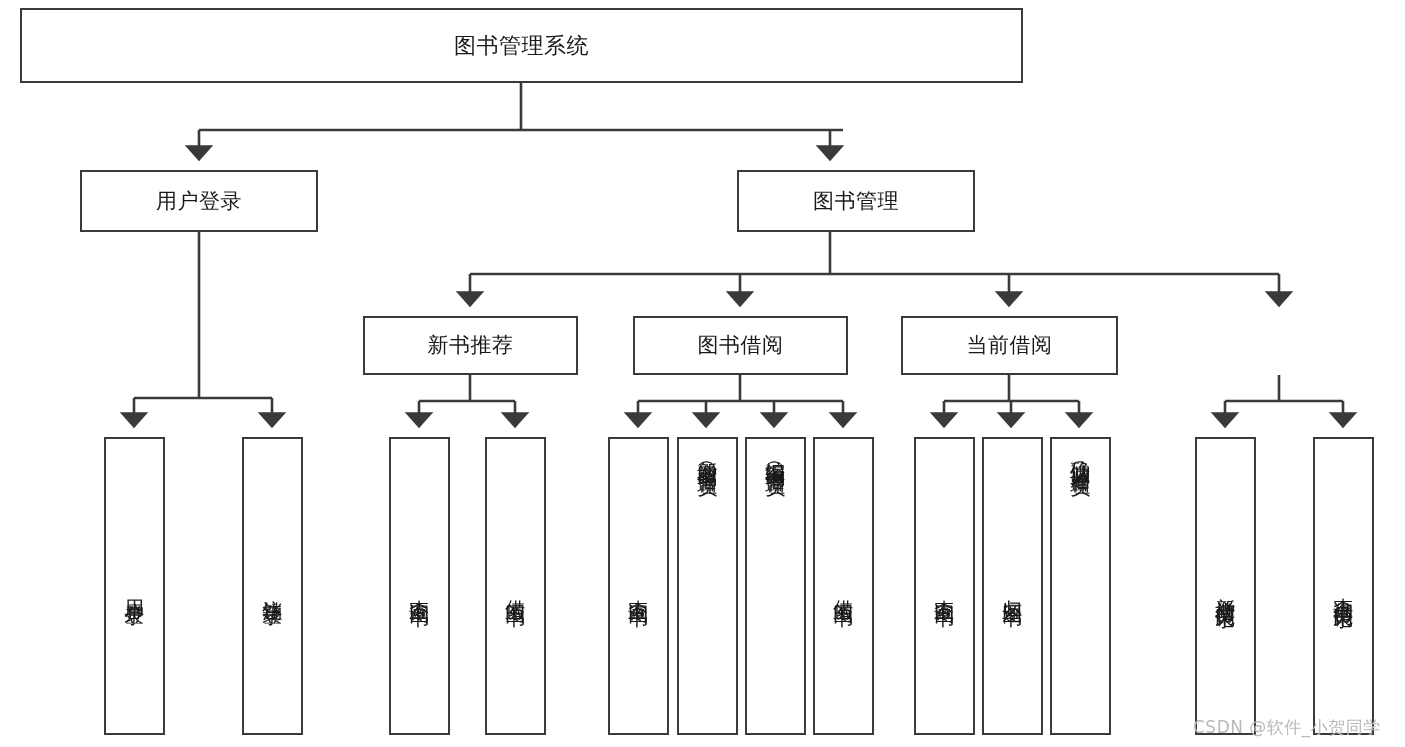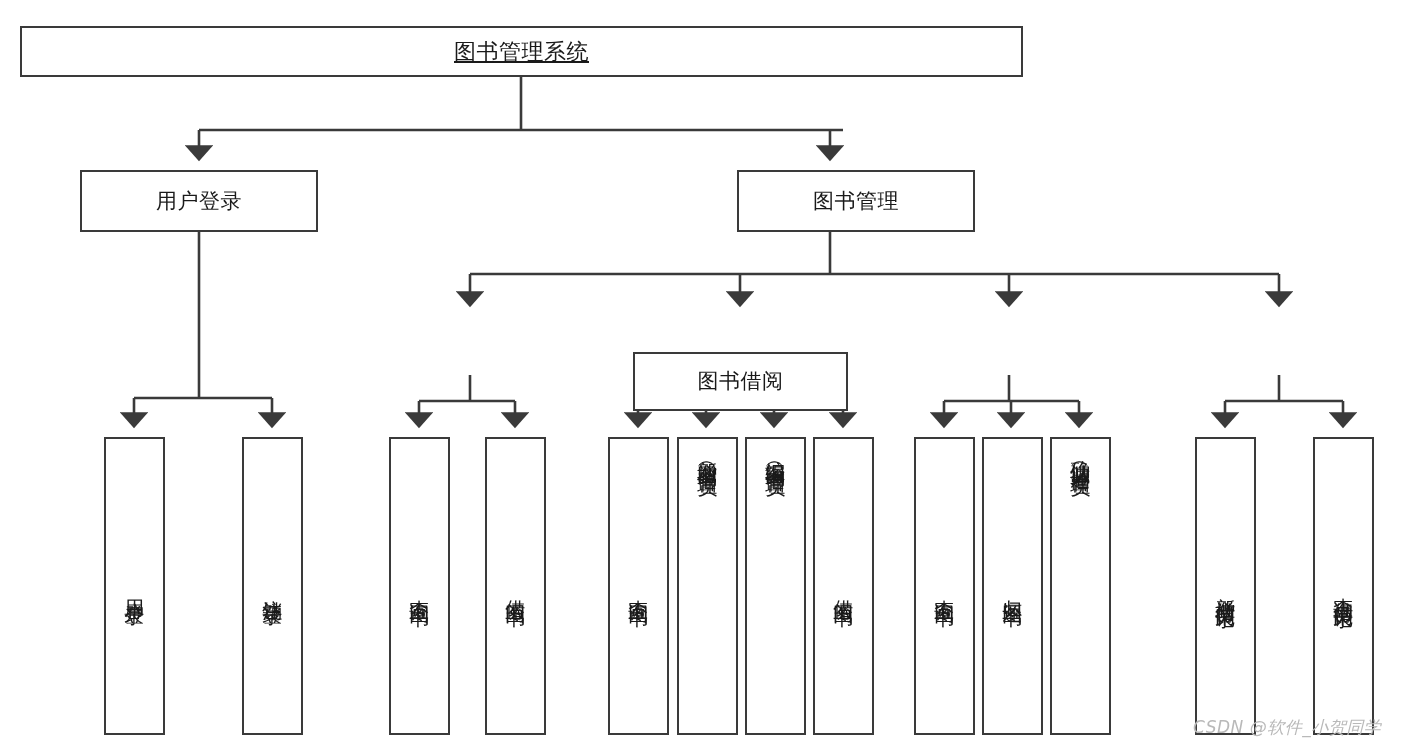--- a/index.html
+++ b/index.html
@@ -68,21 +68,20 @@
   .node.vert.center .node-label {
     margin-top: auto;
     margin-bottom: auto;
   }
   .watermark {
     position: absolute;
     font-size: 17px;
     color: #b9b9b9;
     white-space: nowrap;
     letter-spacing: 0.5px;
-    font-style: italic;
   }
 </style>
 </head>
 <body>
 
 <div id="diagram-root">
 
   <svg id="edge-layer" viewBox="0 0 1405 747" width="1405" height="747">
     <defs>
       <marker id="arrowhead" markerWidth="10" markerHeight="11" refX="2.6" refY="5.5" orient="auto" markerUnits="strokeWidth">
@@ -126,37 +125,43 @@
       <path d="M1011,401 L1011,419" marker-end="url(#arrowhead)"></path>
       <path d="M1079,401 L1079,419" marker-end="url(#arrowhead)"></path>
 
       <path d="M1279,375 L1279,401"></path>
       <path d="M1225,401 L1343,401"></path>
       <path d="M1225,401 L1225,419" marker-end="url(#arrowhead)"></path>
       <path d="M1343,401 L1343,419" marker-end="url(#arrowhead)"></path>
     </g>
   </svg>
 
-  <div class="node horiz root" style="left:20px; top:26px; width:1003px; height:51px;text-decoration:underline;">
+  <div class="node horiz root" style="left:20px; top:8px; width:1003px; height:75px;">
     <span class="node-label">图书管理系统</span>
   </div>
 
   <div class="node horiz" style="left:80px; top:170px; width:238px; height:62px;">
     <span class="node-label">用户登录</span>
   </div>
 
   <div class="node horiz" style="left:711px; top:170px; width:238px; height:62px;margin-left:26px;">
     <span class="node-label">图书管理</span>
   </div>
 
-
-  <div class="node horiz" style="left:633px; top:316px; width:215px; height:59px;margin-top:36px;">
+  <div class="node horiz" style="left:363px; top:316px; width:215px; height:59px;">
+    <span class="node-label">新书推荐</span>
+  </div>
+
+  <div class="node horiz" style="left:633px; top:316px; width:215px; height:59px;">
     <span class="node-label">图书借阅</span>
   </div>
 
+  <div class="node horiz" style="left:901px; top:316px; width:217px; height:59px;">
+    <span class="node-label">当前借阅</span>
+  </div>
 
 
   <div class="node vert center" style="left:104px; top:437px; width:61px; height:298px;">
     <span class="node-label">用户登录</span>
   </div>
 
   <div class="node vert center" style="left:242px; top:437px; width:61px; height:298px;">
     <span class="node-label">注销登录</span>
   </div>
 

